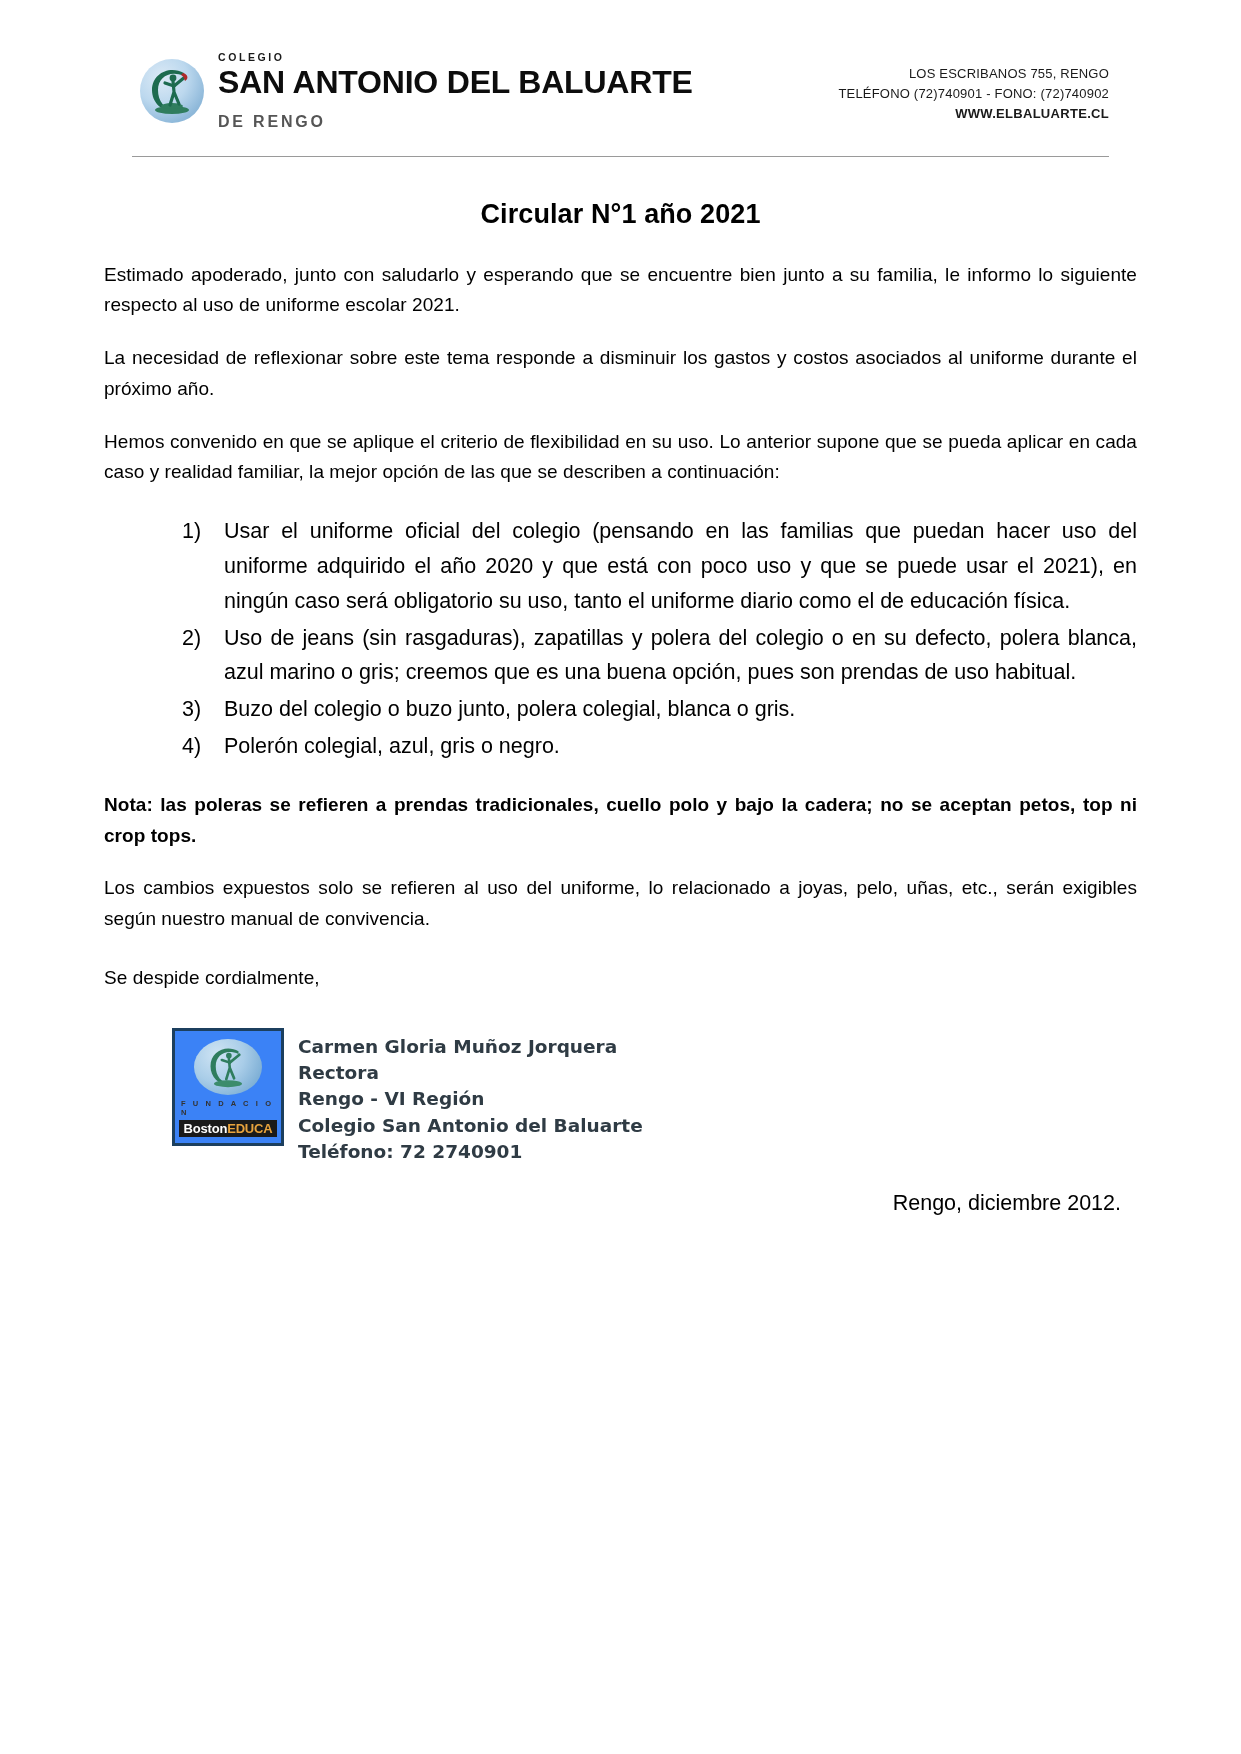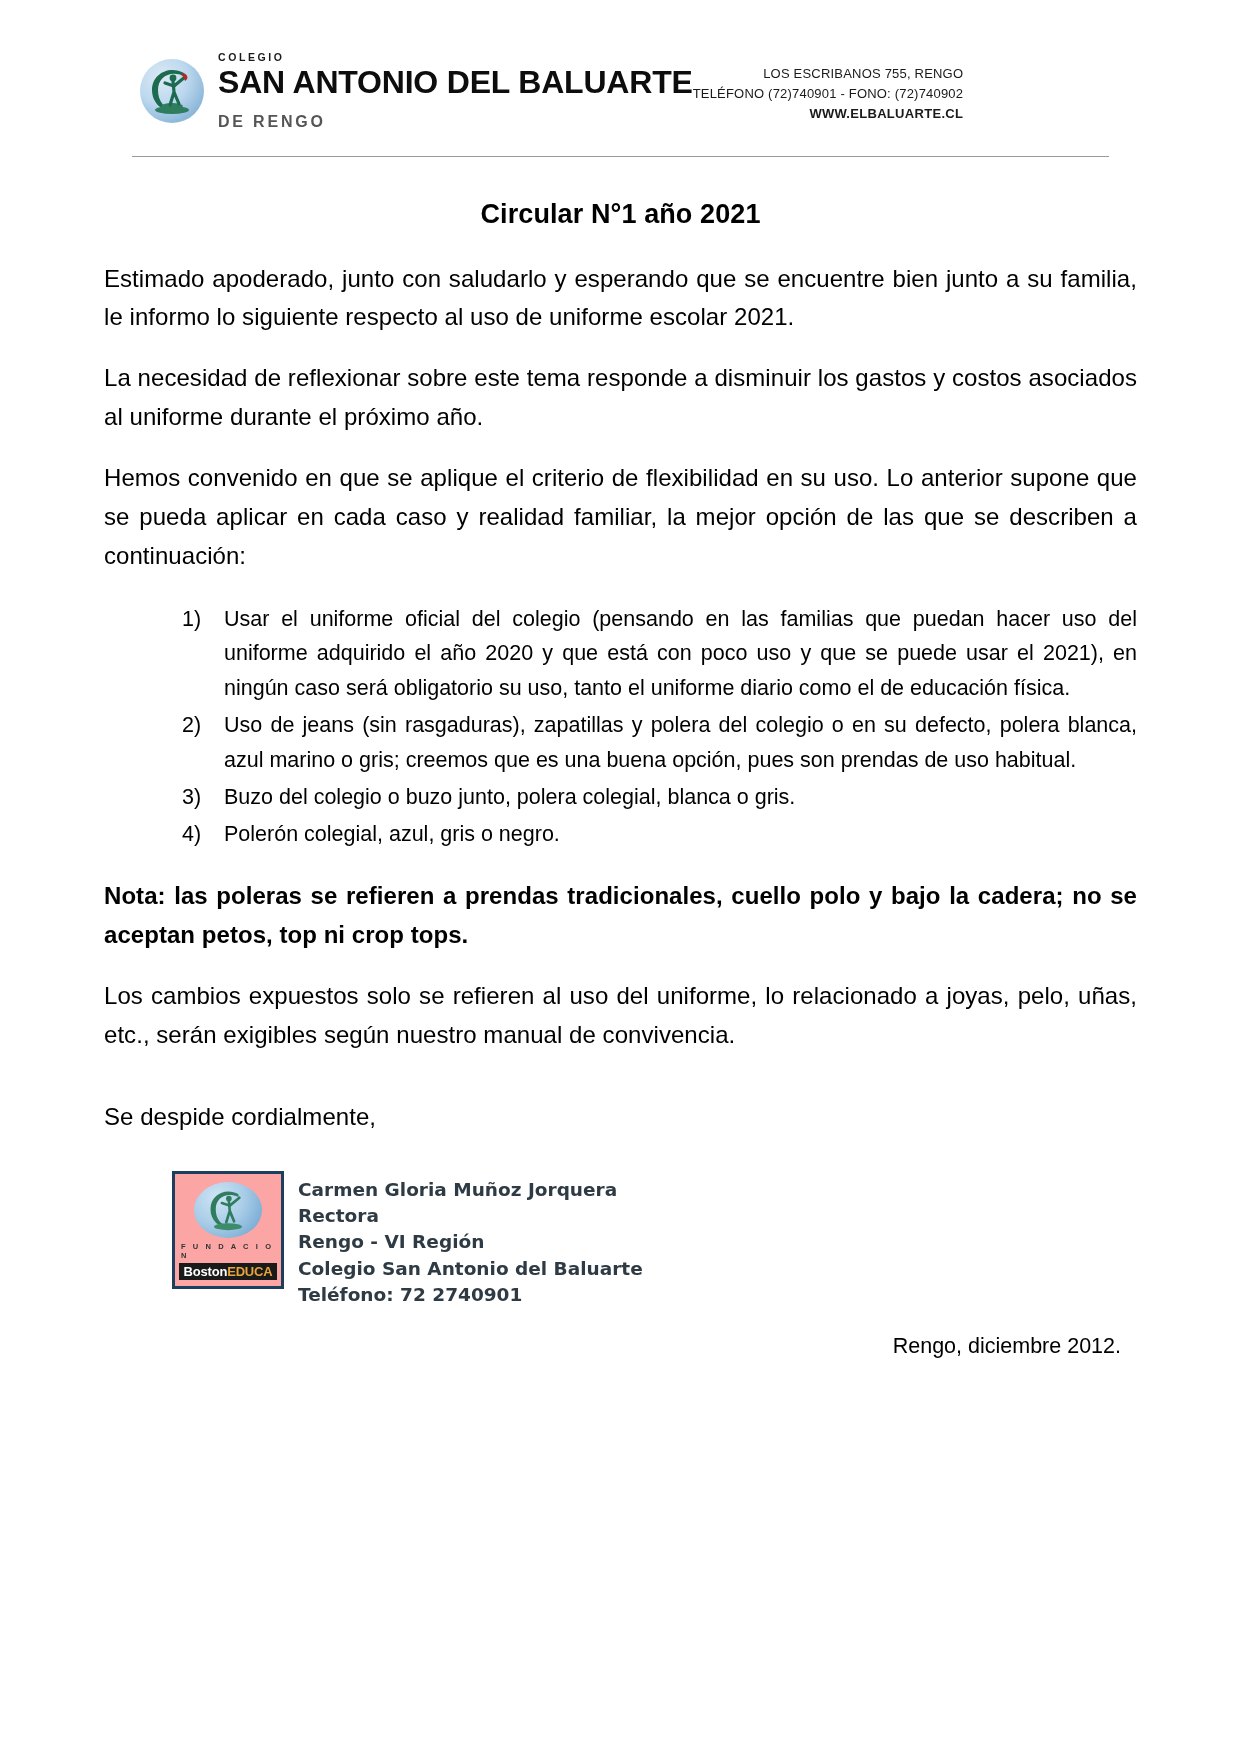--- a/index.html
+++ b/index.html
@@ -21,20 +21,21 @@
     width: 1241px;
     height: 1754px;
     box-sizing: border-box;
     padding: 0;
   }
 
   
   .letterhead {
     display: flex;
     align-items: flex-start;
+    justify-content: space-between;
     padding: 52px 132px 0 132px;
     box-sizing: border-box;
   }
 
   .brand {
     display: flex;
     align-items: center;
     gap: 14px;
     margin-left: 8px;
   }
@@ -97,24 +98,24 @@
 
   .doc-title {
     text-align: center;
     font-size: 27px;
     font-weight: 700;
     margin: 42px 0 30px 0;
     letter-spacing: 0.1px;
   }
 
   p.para {
-    font-size: 24px;
+    font-size: 19px;
     line-height: 1.62;
     text-align: justify;
-    margin: 15px 0 22px 0;
+    margin: 0 0 22px 0;
     letter-spacing: 0.05px;
   }
   p.para.bold { font-weight: 700; }
 
   ol.options {
     margin: 26px 0 26px 0;
     padding: 0 0 0 78px;
     list-style: none;
     counter-reset: opt;
   }
@@ -143,21 +144,21 @@
     display: flex;
     align-items: flex-start;
     gap: 14px;
   }
 
   .stamp {
     width: 112px;
     height: 118px;
     border: 3px solid #1c3f5e;
     box-sizing: border-box;
-    background: #fca5a5;
+    background: #3b82f6;
     display: flex;
     flex-direction: column;
     align-items: center;
     justify-content: flex-start;
     padding: 8px 6px 6px 6px;
   }
   .stamp-emblem {
     width: 68px;
     height: 68px;
     border-radius: 50%;

